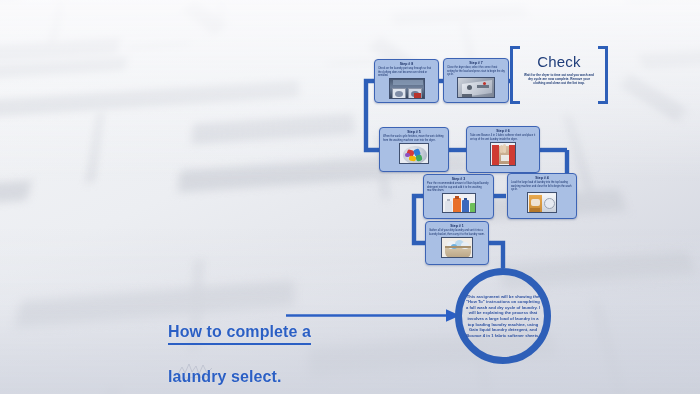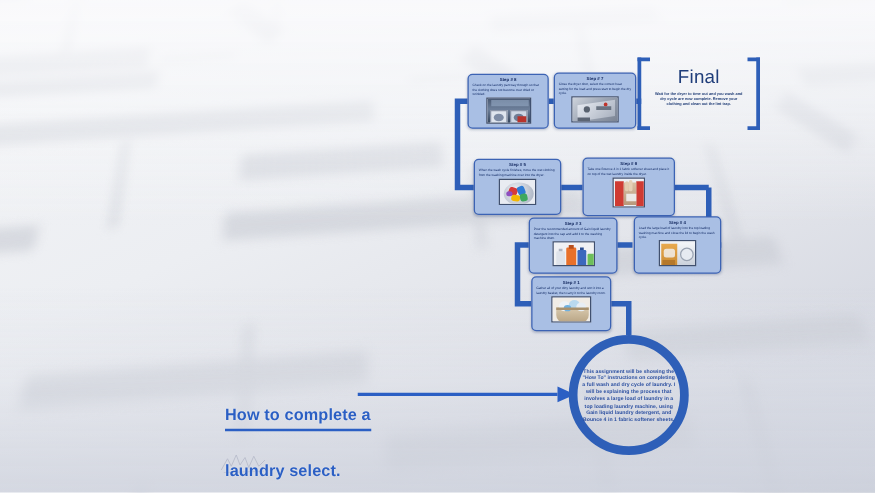--- a/index.html
+++ b/index.html
@@ -57,23 +57,23 @@
     width: 40px; height: 22px;
     opacity: .30;
   }
 
   
   #wires { position: absolute; inset: 0; }
 
   
   #title {
     position: absolute;
-    left: 180px; top: 300px;
+    left: 168px; top: 300px;
     color: #2b5fc4;
-    font-size: 13px;
+    font-size: 16px;
     font-weight: 600;
     line-height: 21px;
     letter-spacing: .1px;
     text-shadow: 0 0 1px rgba(255,255,255,.6);
     white-space: pre-line;
   }
   #title .l1 {
     display: inline-block;
     border-bottom: 2.5px solid #2b5fc4;
     padding-bottom: 1px;
@@ -251,21 +251,21 @@
     <path d="M160 1.2 L174 7.5 L160 13.8 Z" fill="#2b5fc4"></path>
   </svg>
 
   <div id="circle">
     <div class="ctext">This assignment will be showing the "How To" instructions on completing a full wash and dry cycle of laundry. I will be explaining the process that involves a large load of laundry in a top loading laundry machine, using Gain liquid laundry detergent, and Bounce 4 in 1 fabric softener sheets.</div>
   </div>
 
   <div id="final">
     <div class="brk l"></div>
     <div class="brk r"></div>
-    <div class="ftitle">Final</div>
+    <div class="ftitle">Check</div>
     <div class="fbody">Wait for the dryer to time out and you wash and dry cycle are now complete. Remove your clothing and clean out the lint trap.</div>
   </div>
 
   <div class="card" style="left:374px; top:59px; width:65px; height:44px;">
     <div class="ttl">Step # 8</div>
     <div class="body">Check on the laundry part way through so that the clothing does not become over dried or wrinkled.</div>
     <div class="thumb" style="width:36px;height:21px">
       <i style="left:0;top:0;width:36px;height:21px;background:linear-gradient(180deg,#4a5a74 0%,#6d7f9a 40%,#2d3c52 100%)"></i>
       <i style="left:2px;top:9px;width:14px;height:11px;background:#dfe5ee;border:.5px solid #8b95a8"></i>
       <i style="left:18px;top:9px;width:14px;height:11px;background:#cfd7e4;border:.5px solid #8b95a8"></i>

